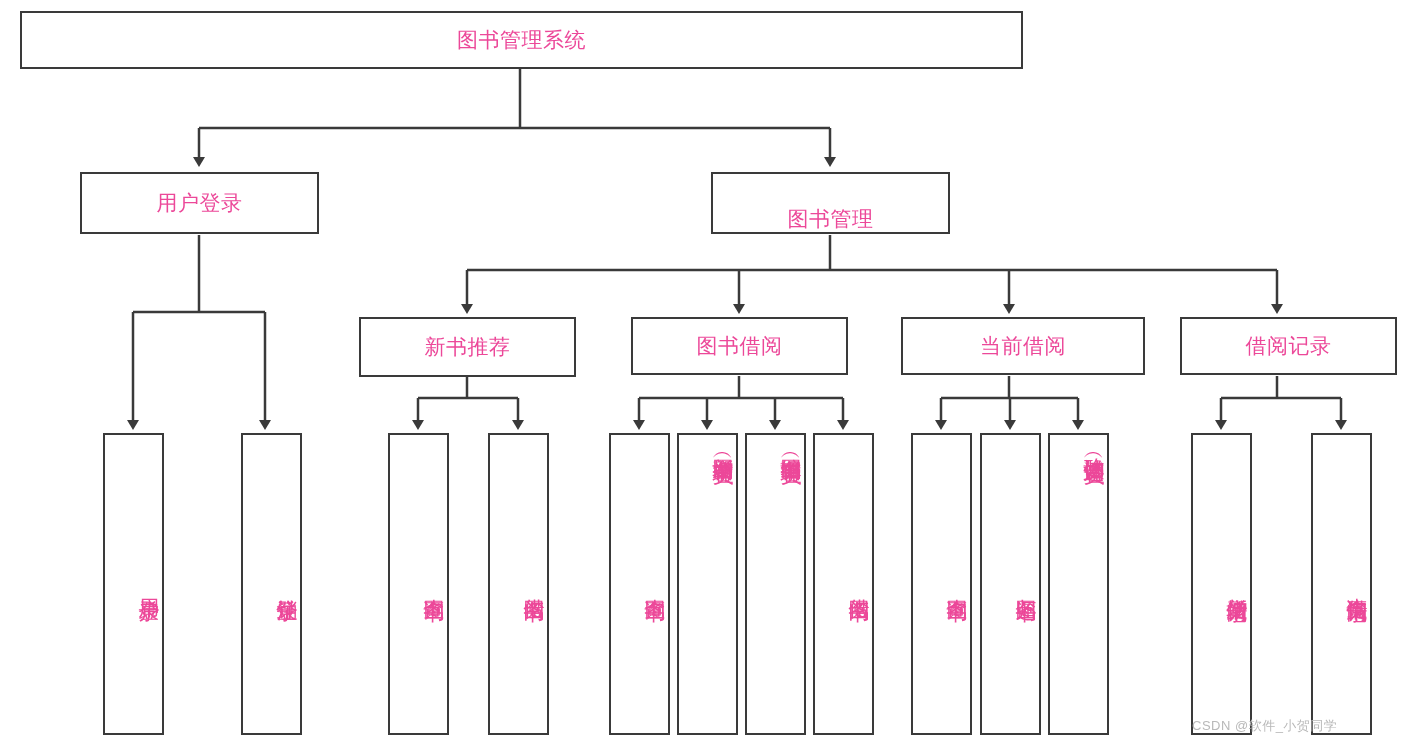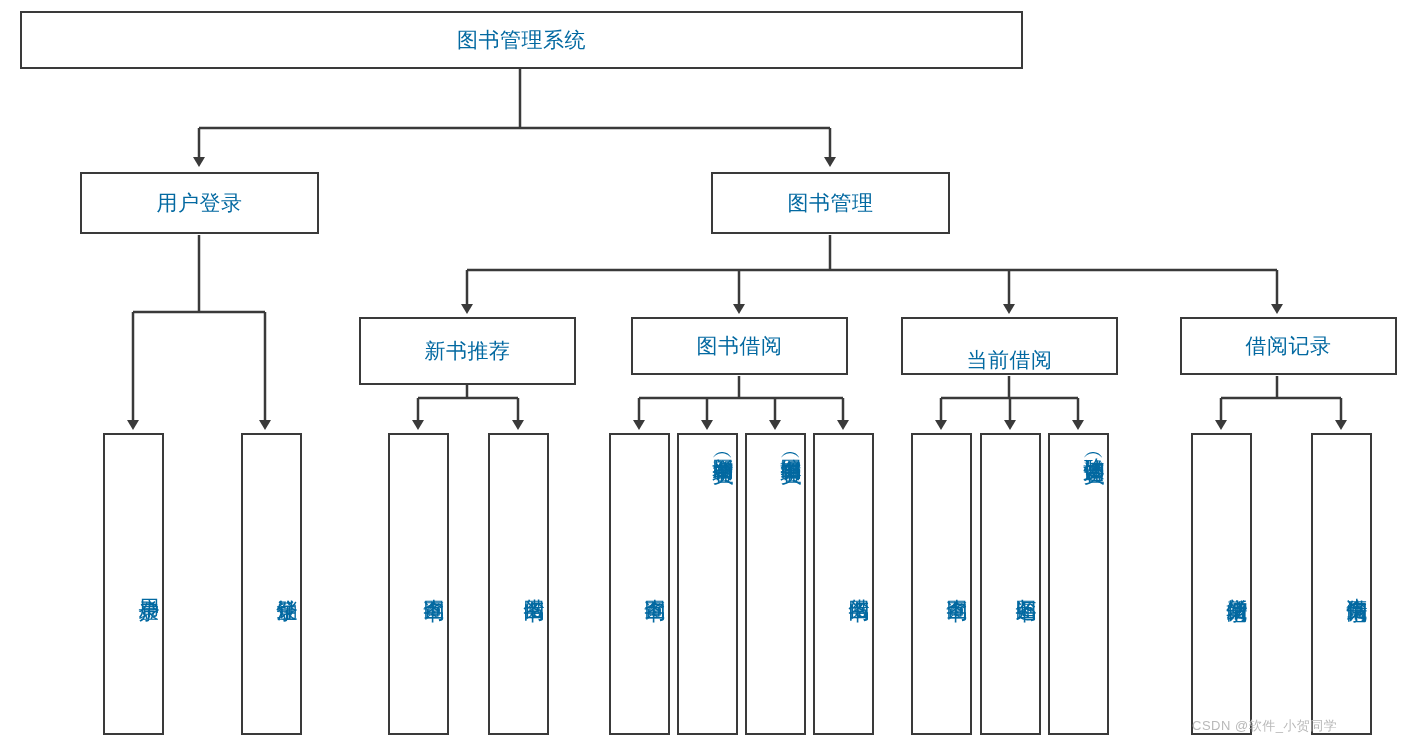--- a/index.html
+++ b/index.html
@@ -18,21 +18,21 @@
     overflow: hidden;
   }
   .node {
     position: absolute;
     box-sizing: border-box;
     border: 2px solid #3a3a3a;
     background: #ffffff;
     display: flex;
     align-items: center;
     justify-content: center;
-    color: #0369a1;
+    color: #ec4899;
     line-height: 1.25;
   }
   .node.h {
     font-size: 21px;
     letter-spacing: 0.5px;
   }
   .node.v {
     writing-mode: vertical-rl;
     text-orientation: upright;
     font-size: 21px;
@@ -125,31 +125,31 @@
     </g>
   </svg>
 
   <div class="node h" style="left:20px; top:11px; width:1003px; height:58px;">
     <span>图书管理系统</span>
   </div>
 
   <div class="node h" style="left:80px; top:172px; width:239px; height:62px;">
     <span>用户登录</span>
   </div>
-  <div class="node h" style="left:711px; top:172px; width:239px; height:62px;">
+  <div class="node h" style="left:711px; top:172px; width:239px; height:62px;align-items:flex-end;">
     <span>图书管理</span>
   </div>
 
-  <div class="node h" style="left:359px; top:317px; width:217px; height:68px;">
+  <div class="node h" style="left:359px; top:317px; width:217px; height:60px;">
     <span>新书推荐</span>
   </div>
   <div class="node h" style="left:631px; top:317px; width:217px; height:58px;justify-content:center;">
     <span>图书借阅</span>
   </div>
-  <div class="node h" style="left:901px; top:317px; width:217px; height:58px;align-items:flex-end;">
+  <div class="node h" style="left:901px; top:317px; width:244px; height:58px;">
     <span>当前借阅</span>
   </div>
   <div class="node h" style="left:1169px; top:317px; width:217px; height:58px;margin-left:11px;">
     <span>借阅记录</span>
   </div>
 
   <div class="node v centered" style="left:103px; top:433px; width:61px; height:302px;">
     <span class="vtext">用户登录</span>
   </div>
   <div class="node v centered" style="left:241px; top:433px; width:61px; height:302px;">

